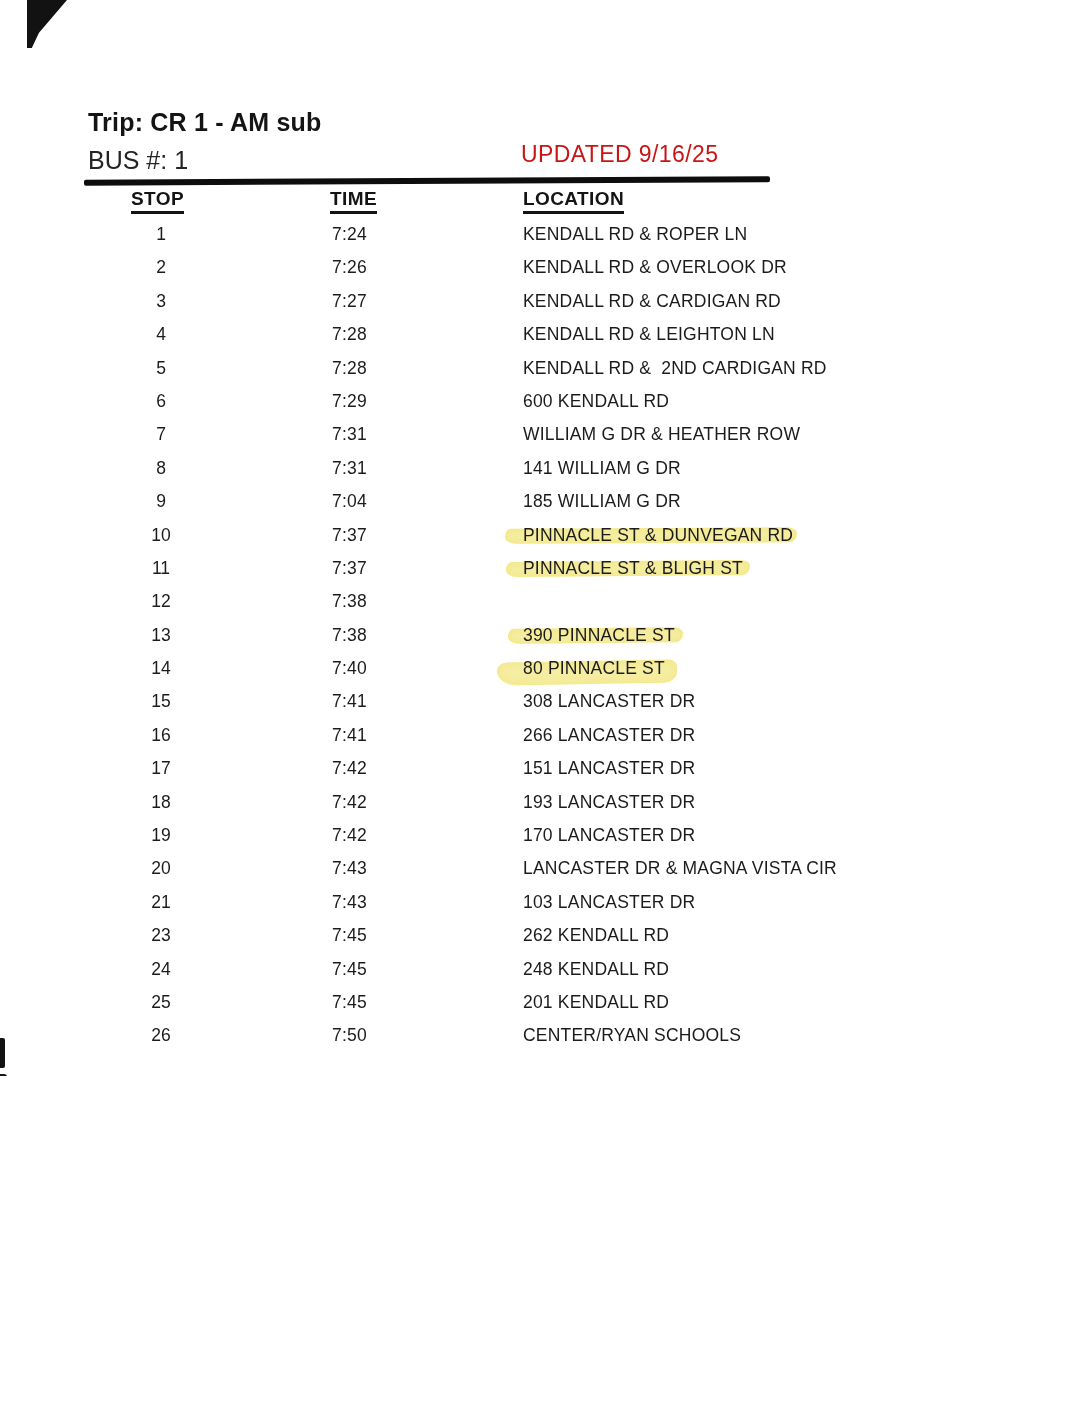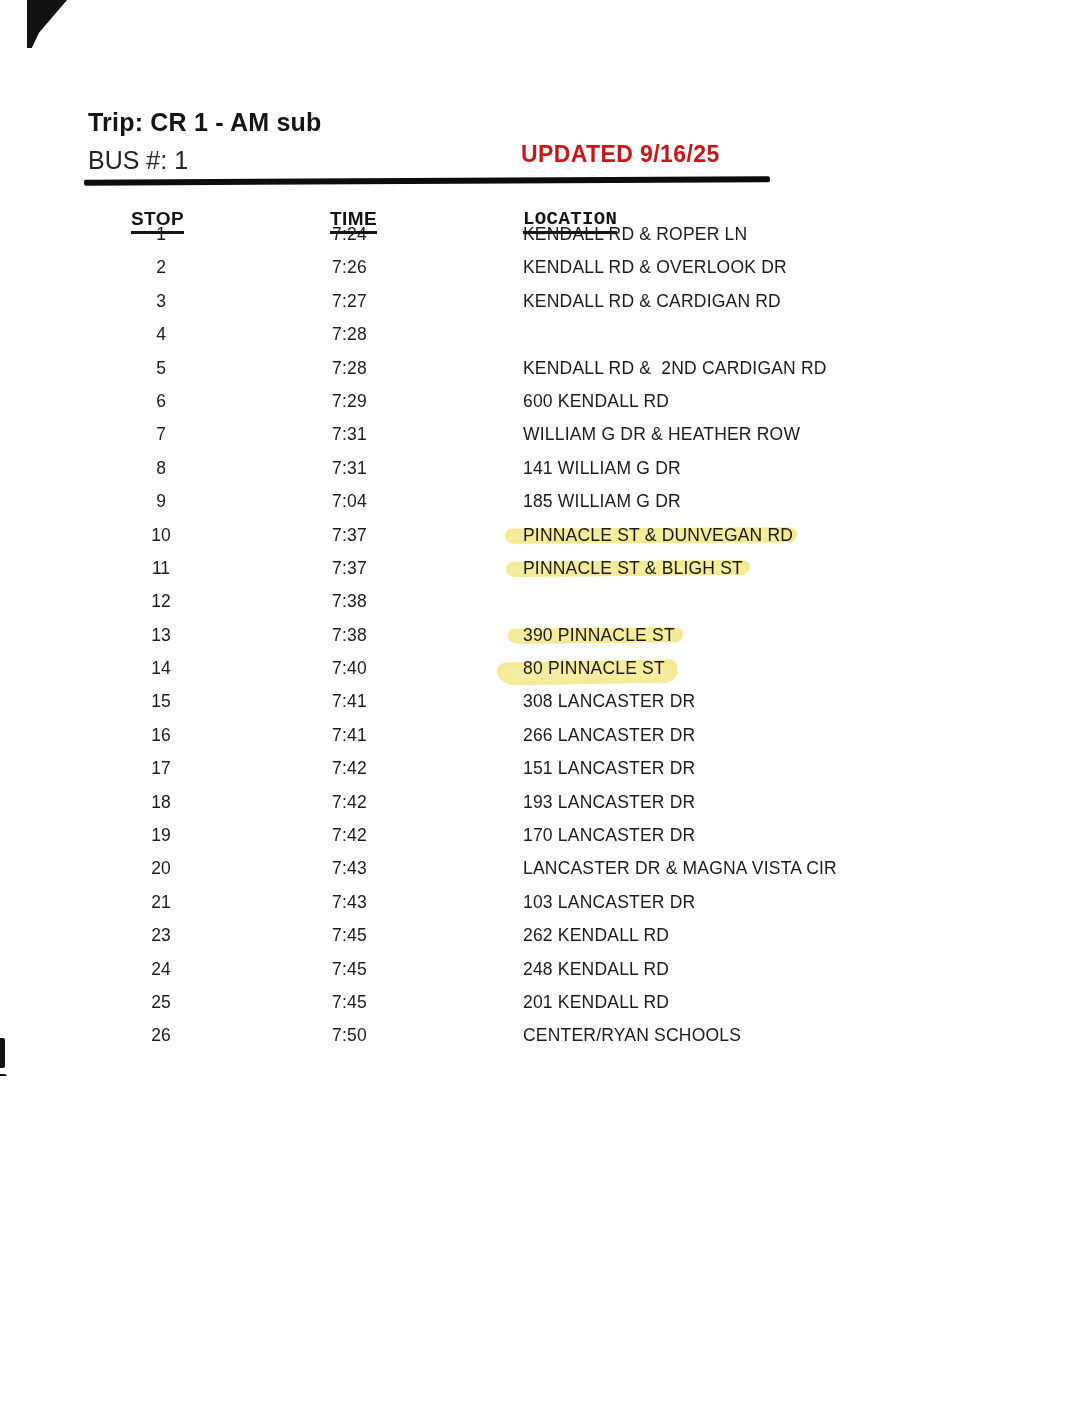--- a/index.html
+++ b/index.html
@@ -27,21 +27,21 @@
     position: absolute;
     left: 88px; top: 146px;
     font-size: 25px;
     color: #242424;
     white-space: pre;
   }
   .updated-label {
     position: absolute;
     left: 521px; top: 141px;
     font-size: 23px;
-    font-weight: 700;
+    font-weight: 400;
     letter-spacing: 0.4px;
     color: var(--accent-red, #c91515);
     white-space: pre;
   }
   .header-rule {
     position: absolute;
     left: 84px; top: 178px;
     width: 686px; height: 6px;
     background: #0d0d0d;
     transform: rotate(-0.28deg);
@@ -54,25 +54,24 @@
     top: 188px;
     font-size: 19px;
     font-weight: 700;
     letter-spacing: 0.4px;
     color: #141414;
   }
   .col-head span {
     display: inline-block;
     border-bottom: 3px solid #141414;
     padding-bottom: 1px;
-    margin-top: 20px;
   }
   .col-head.stop-head { left: 131px; }
   .col-head.time-head { left: 330px; }
-  .col-head.loc-head  { left: 523px; font-family: Liberation Mono, monospace; }
+  .col-head.loc-head  { left: 523px; }
 
   
   .rows {
     position: absolute;
     left: 0; top: 218px;
     width: 1088px;
   }
   .row {
     position: relative;
     height: 33.4px;
@@ -152,20 +151,21 @@
         <div class="cell loc"><span class="">KENDALL RD &amp; OVERLOOK DR</span></div>
       </div>
       <div class="row">
         <div class="cell stop">3</div>
         <div class="cell time">7:27</div>
         <div class="cell loc"><span class="">KENDALL RD &amp; CARDIGAN RD</span></div>
       </div>
       <div class="row">
         <div class="cell stop">4</div>
         <div class="cell time">7:28</div>
+        <div class="cell loc"><span class="">KENDALL RD &amp; LEIGHTON LN</span></div>
       </div>
       <div class="row">
         <div class="cell stop">5</div>
         <div class="cell time">7:28</div>
         <div class="cell loc"><span class="">KENDALL RD &amp;  2ND CARDIGAN RD</span></div>
       </div>
       <div class="row">
         <div class="cell stop">6</div>
         <div class="cell time">7:29</div>
         <div class="cell loc"><span class="">600 KENDALL RD</span></div>

